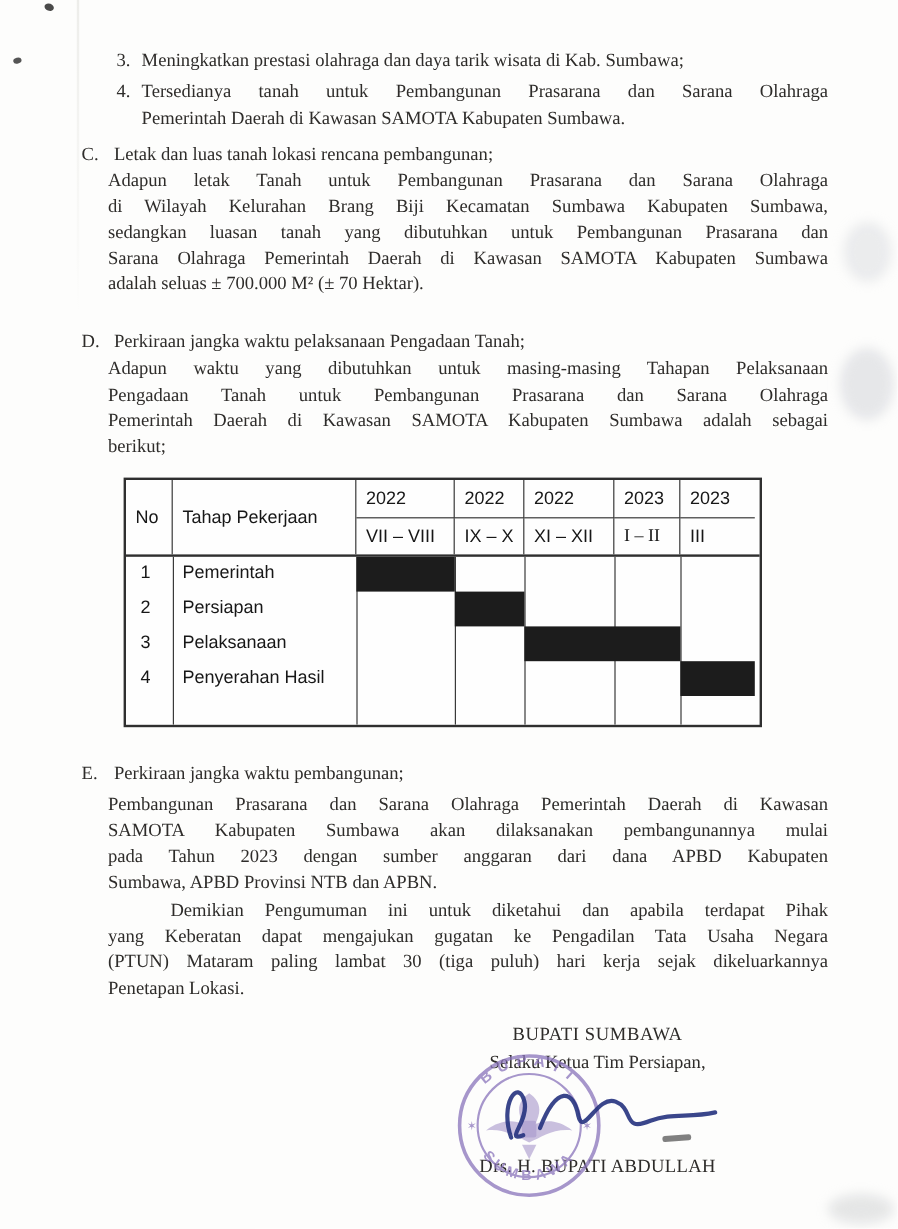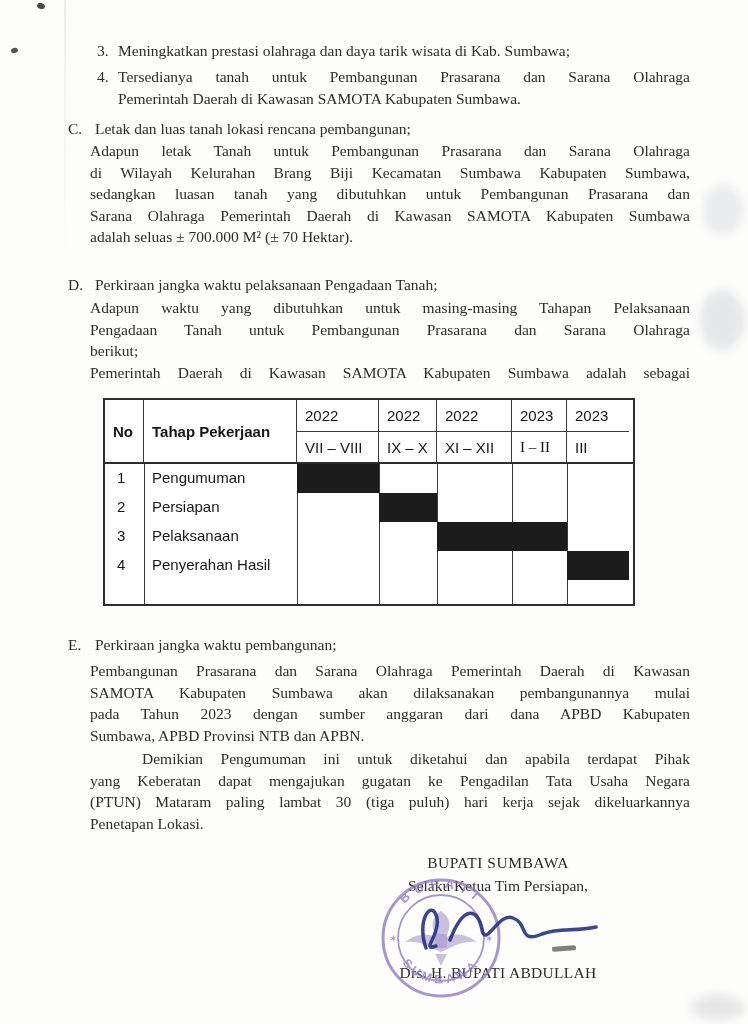--- a/index.html
+++ b/index.html
@@ -20,21 +20,21 @@
 
   
   #tbl{position:absolute; left:103px; top:398px; width:528px;
        border:2px solid #2f2f2f; background:#fefefe;
        font-family:"Liberation Sans", sans-serif; color:#171717; font-size:15px;}
   #tbl *{box-sizing:border-box;}
   #tbl-head{display:grid; grid-template-columns:39px 153px 82px 58px 75px 55px 62px;
        grid-template-rows:32px 30px; border-bottom:2px solid #2f2f2f;}
   .hc{border-right:1px solid #3a3a3a; padding-left:8px; display:flex; align-items:center;}
   .hc.lastcol{border-right:none;}
-  .hc.span2{grid-row:1/3;font-weight:bold;}
+  .hc.span2{grid-row:1/3;}
   .hc.yr{border-bottom:1.5px solid #3a3a3a;}
   #tbl-body{position:relative; height:140px; overflow:hidden;}
   .vline{position:absolute; top:0; bottom:0; width:1px; background:#3a3a3a;}
   .cellno{position:absolute; left:12px; width:24px;}
   .cellphase{position:absolute; left:47px;}
   .gbar{position:absolute; height:29px;}
 
   
   .sigtxt{position:absolute; left:338px; width:320px; text-align:center; font-size:15.5px;}
   #stamp{position:absolute; left:379px; top:876px; opacity:.75; z-index:3;}
@@ -86,22 +86,22 @@
       <div class="jl jl-last">adalah seluas ± 700.000 M² (± 70 Hektar).</div>
     </div>
 
   <div class="txt sect-head" style="left:68px; top:274px; width:622px;">
     <span class="letter">D.</span>
     <span>Perkiraan jangka waktu pelaksanaan Pengadaan Tanah;</span>
   </div>
   <div class="txt" style="left:90px; top:297px; width:600px;">
       <div class="jl">Adapun waktu yang dibutuhkan untuk masing-masing Tahapan Pelaksanaan</div>
       <div class="jl">Pengadaan Tanah untuk Pembangunan Prasarana dan Sarana Olahraga</div>
+      <div class="jl">Pemerintah Daerah di Kawasan SAMOTA Kabupaten Sumbawa adalah sebagai</div>
       <div class="jl jl-last">berikut;</div>
-      <div class="jl">Pemerintah Daerah di Kawasan SAMOTA Kabupaten Sumbawa adalah sebagai</div>
     </div>
 
   <div id="tbl">
     <div id="tbl-head">
       <div class="hc span2" style="grid-column:1;">No</div>
       <div class="hc span2" style="grid-column:2;">Tahap Pekerjaan</div>
       <div class="hc yr" style="grid-column:3;grid-row:1;">2022</div>
       <div class="hc yr" style="grid-column:4;grid-row:1;">2022</div>
       <div class="hc yr" style="grid-column:5;grid-row:1;">2022</div>
       <div class="hc yr" style="grid-column:6;grid-row:1;">2023</div>
@@ -113,21 +113,21 @@
       <div class="hc lastcol" style="grid-column:7;grid-row:2;">III</div>
     </div>
     <div id="tbl-body">
         <div class="vline" style="left: 39px;"></div>
         <div class="vline" style="left: 192px;"></div>
         <div class="vline" style="left: 274px;"></div>
         <div class="vline" style="left: 332px;"></div>
         <div class="vline" style="left: 407px;"></div>
         <div class="vline" style="left: 462px;"></div>
         <div class="cellno" style="top: 5px;">1</div>
-        <div class="cellphase" style="top: 5px;">Pengumuman</div>
+        <div class="cellphase" style="top: 5px;">Pemerintah</div>
         <div class="gbar" style="top: 0px; left: 192px; width: 82px; background: rgb(28, 28, 28);"></div>
         <div class="cellno" style="top: 34px;">2</div>
         <div class="cellphase" style="top: 34px;">Persiapan</div>
         <div class="gbar" style="top: 29px; left: 274px; width: 58px; background: rgb(28, 28, 28);"></div>
         <div class="cellno" style="top: 63px;">3</div>
         <div class="cellphase" style="top: 63px;">Pelaksanaan</div>
         <div class="gbar" style="top: 58px; left: 332px; width: 130px; background: rgb(28, 28, 28);"></div>
         <div class="cellno" style="top: 92px;">4</div>
         <div class="cellphase" style="top: 92px;">Penyerahan Hasil</div>
         <div class="gbar" style="top: 87px; left: 462px; width: 62px; background: rgb(28, 28, 28);"></div>

